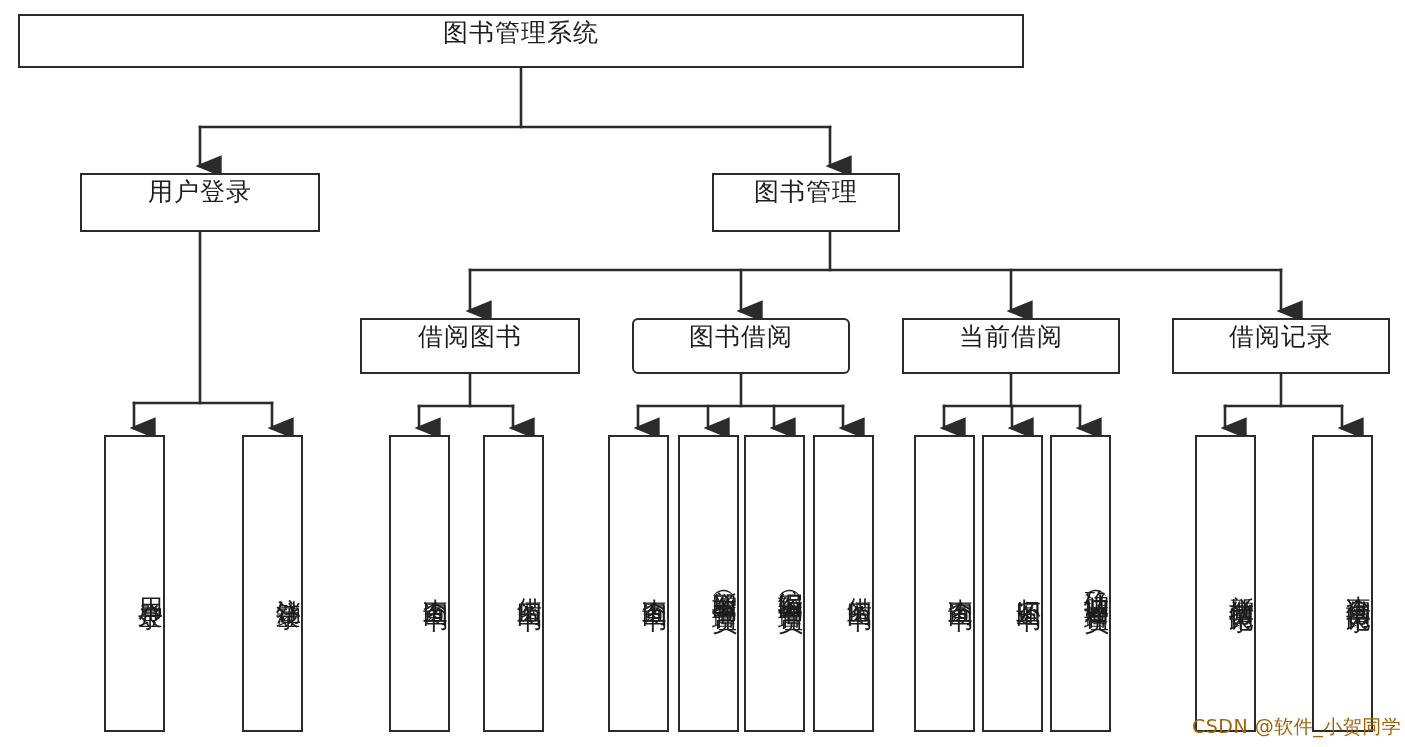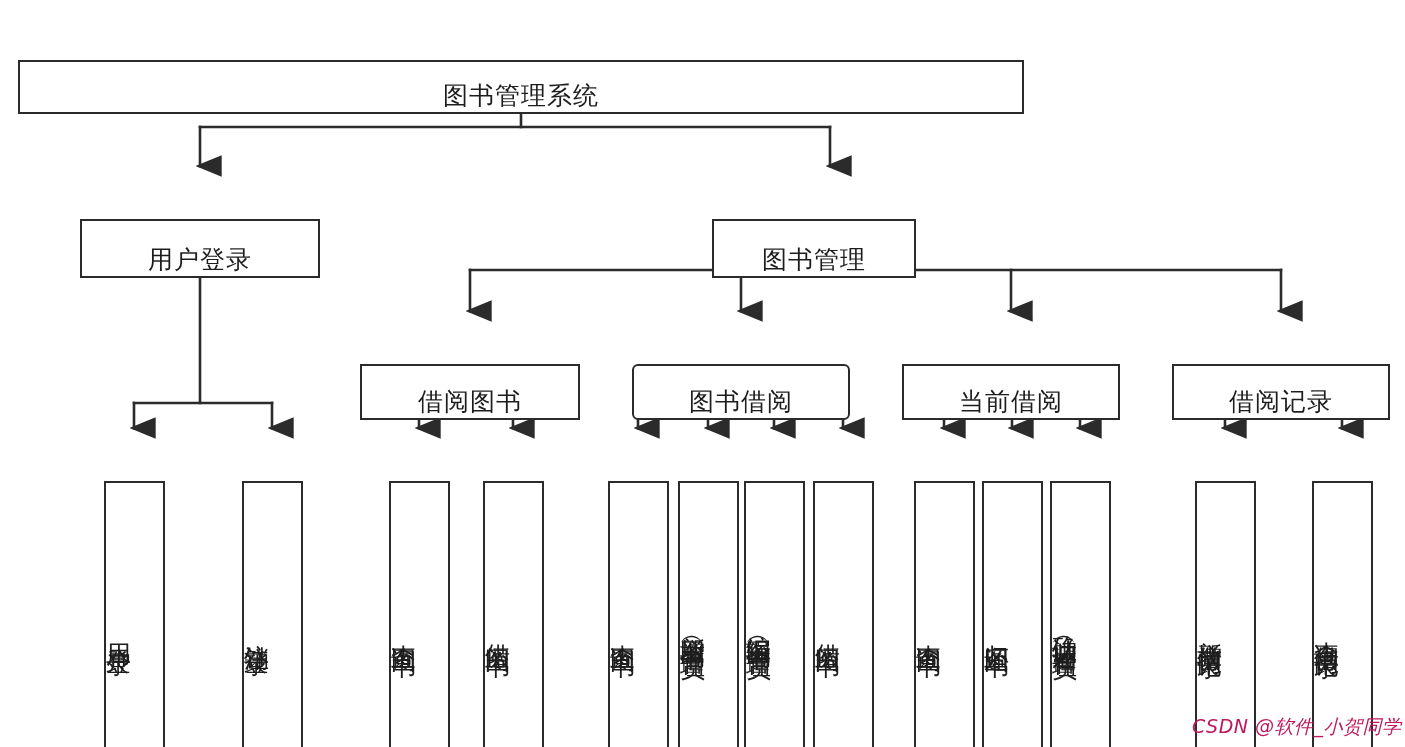--- a/index.html
+++ b/index.html
@@ -24,24 +24,23 @@
     width: 1405px;
     height: 747px;
     pointer-events: none;
   }
   .node {
     position: absolute;
     box-sizing: border-box;
     background: #ffffff;
     border: 2px solid #2b2b2b;
     display: flex;
-    align-items: flex-end;
+    align-items: flex-start;
     justify-content: center;
     color: #1d1d1d;
-    margin-top: 46px;
   }
   .node.horiz {
     font-size: 25px;
     letter-spacing: 1px;
   }
   .node.vert {
     writing-mode: vertical-rl;
     text-orientation: upright;
     font-size: 25px;
     letter-spacing: 3px;
@@ -49,25 +48,24 @@
     padding-top: 4px;
     padding-bottom: 4px;
   }
   .node.vert .vlabel {
     writing-mode: vertical-rl;
     text-orientation: upright;
     white-space: nowrap;
   }
   .watermark {
     position: absolute;
-    color: #be185d;
+    color: #a16207;
     font-size: 19px;
     white-space: nowrap;
     letter-spacing: 0.5px;
-    font-style: italic;
   }
 </style>
 </head>
 <body>
 
 <div id="canvas">
 
   <svg id="edges" viewBox="0 0 1405 747" width="1405" height="747" xmlns="http://www.w3.org/2000/svg">
     <defs>
       <marker id="arrow" viewBox="0 0 12 12" refX="6" refY="10" markerWidth="10" markerHeight="10" orient="auto-start-reverse">
@@ -120,21 +118,21 @@
     </g>
   </svg>
 
   <div class="node horiz" style="left:18px; top:14px; width:1006px; height:54px;">
     <span>图书管理系统</span>
   </div>
 
   <div class="node horiz" style="left:80px; top:173px; width:240px; height:59px;">
     <span>用户登录</span>
   </div>
-  <div class="node horiz" style="left:712px; top:173px; width:204px; height:59px;">
+  <div class="node horiz" style="left:712px; top:173px; width:188px; height:59px;">
     <span>图书管理</span>
   </div>
 
   <div class="node horiz" style="left:360px; top:318px; width:220px; height:56px;">
     <span>借阅图书</span>
   </div>
   <div class="node horiz" style="left:632px; top:318px; width:218px; height:56px;border-radius:6px;">
     <span>图书借阅</span>
   </div>
   <div class="node horiz" style="left:1172px; top:318px; width:218px; height:56px;">

